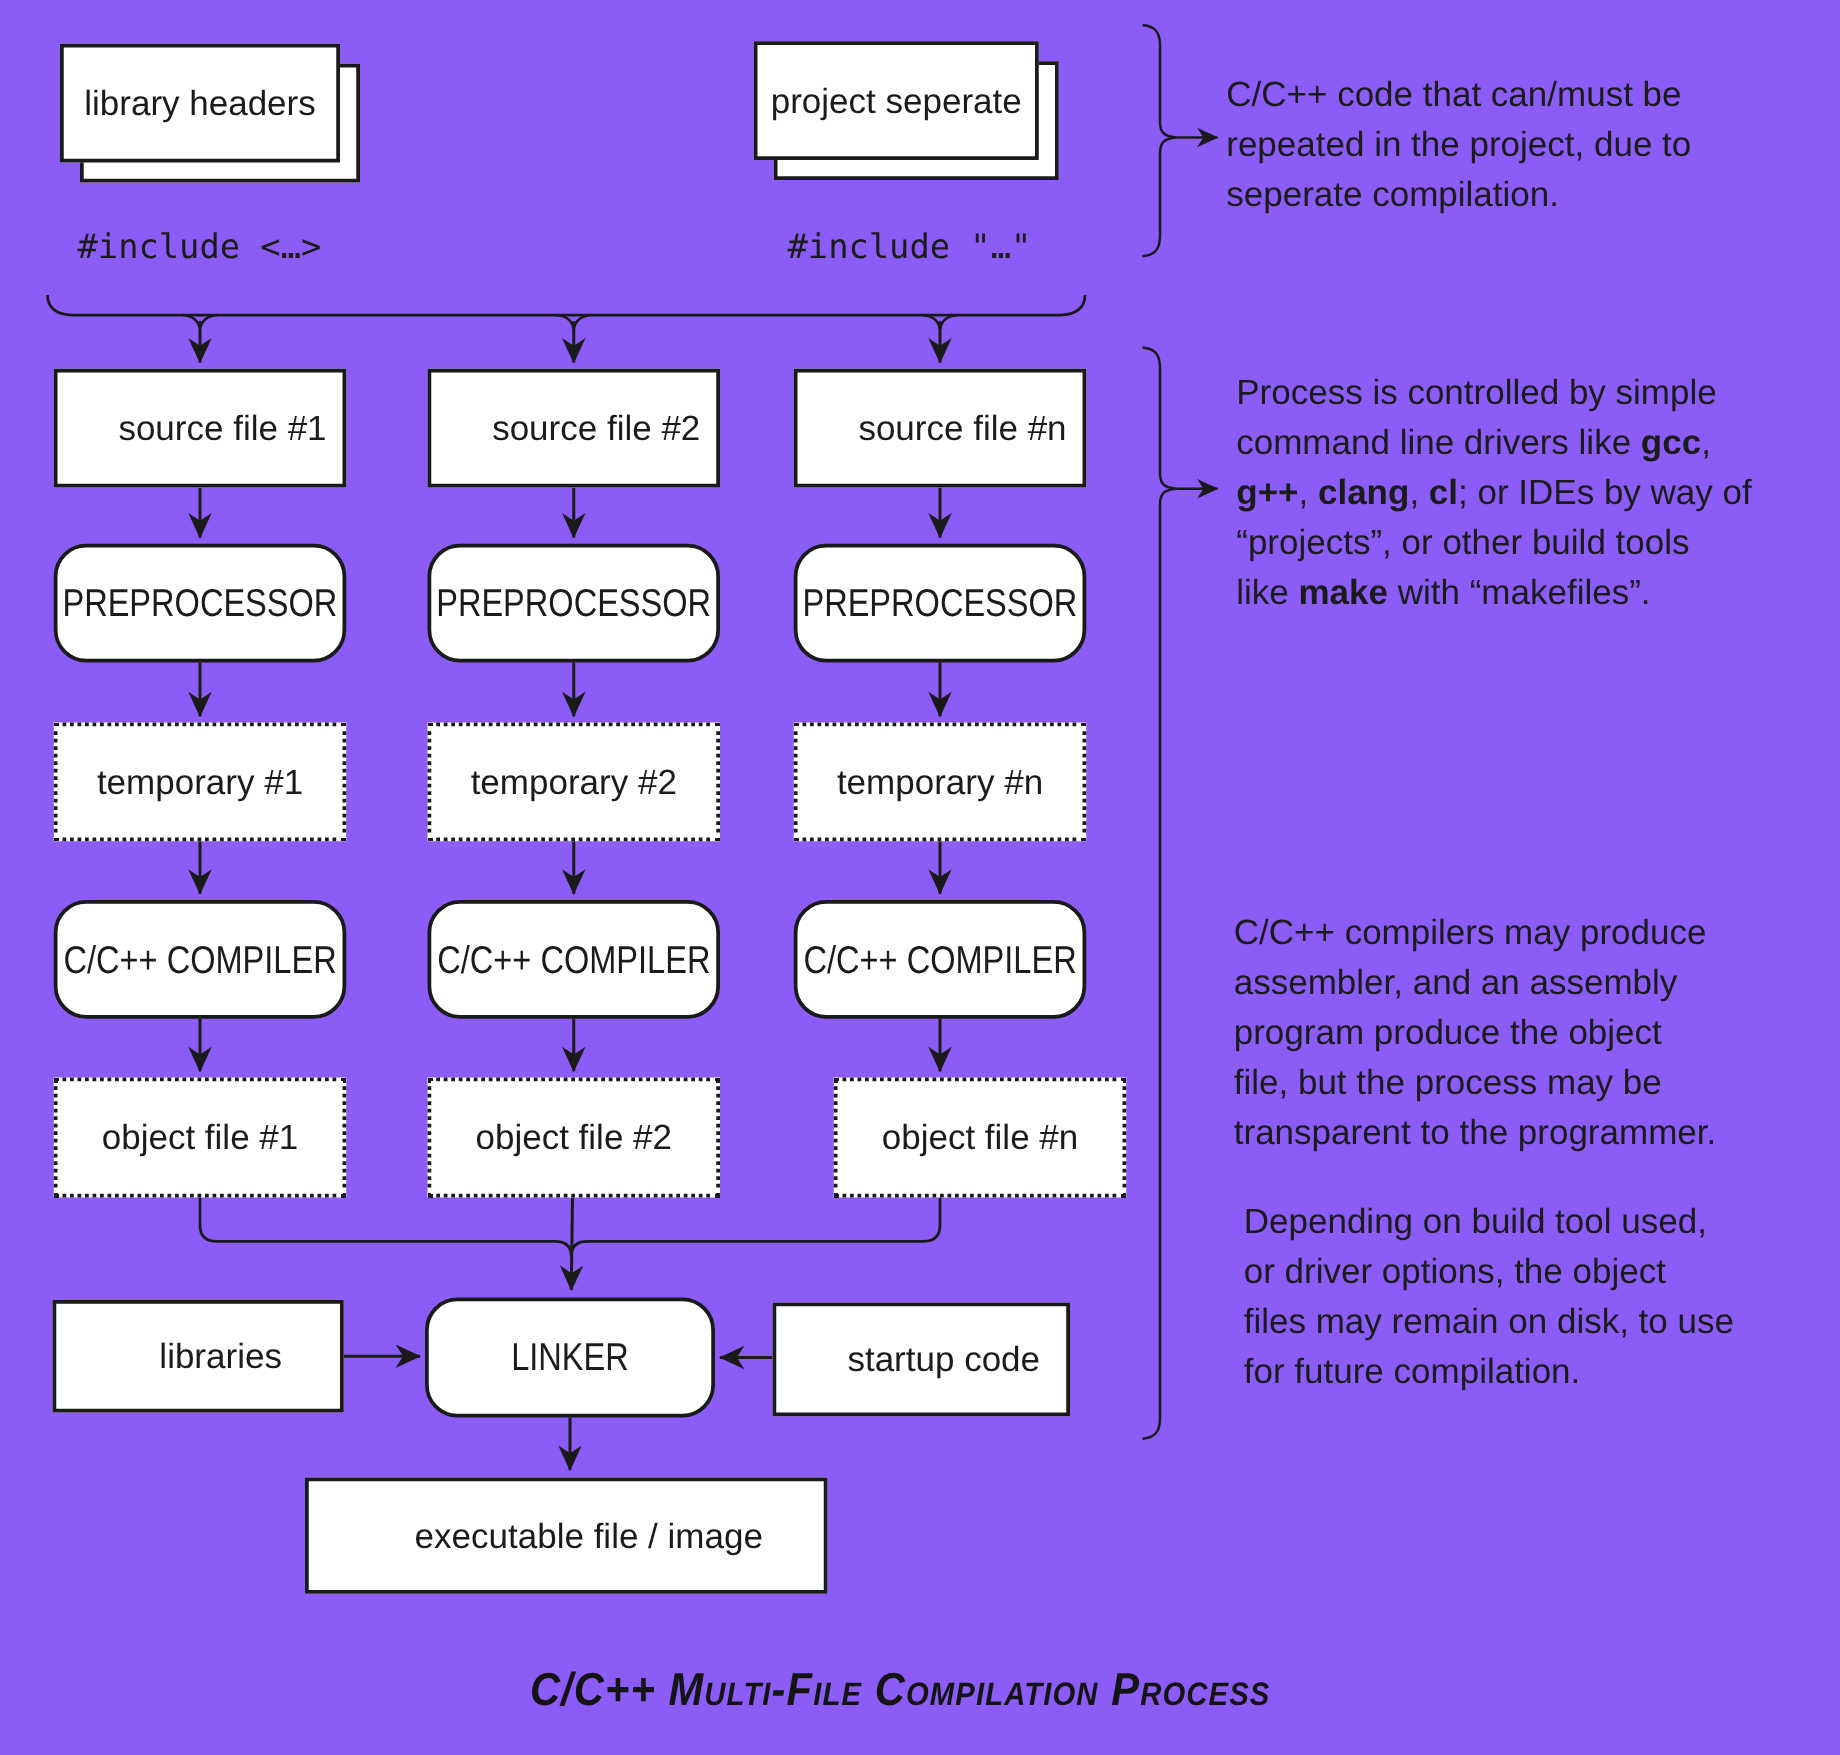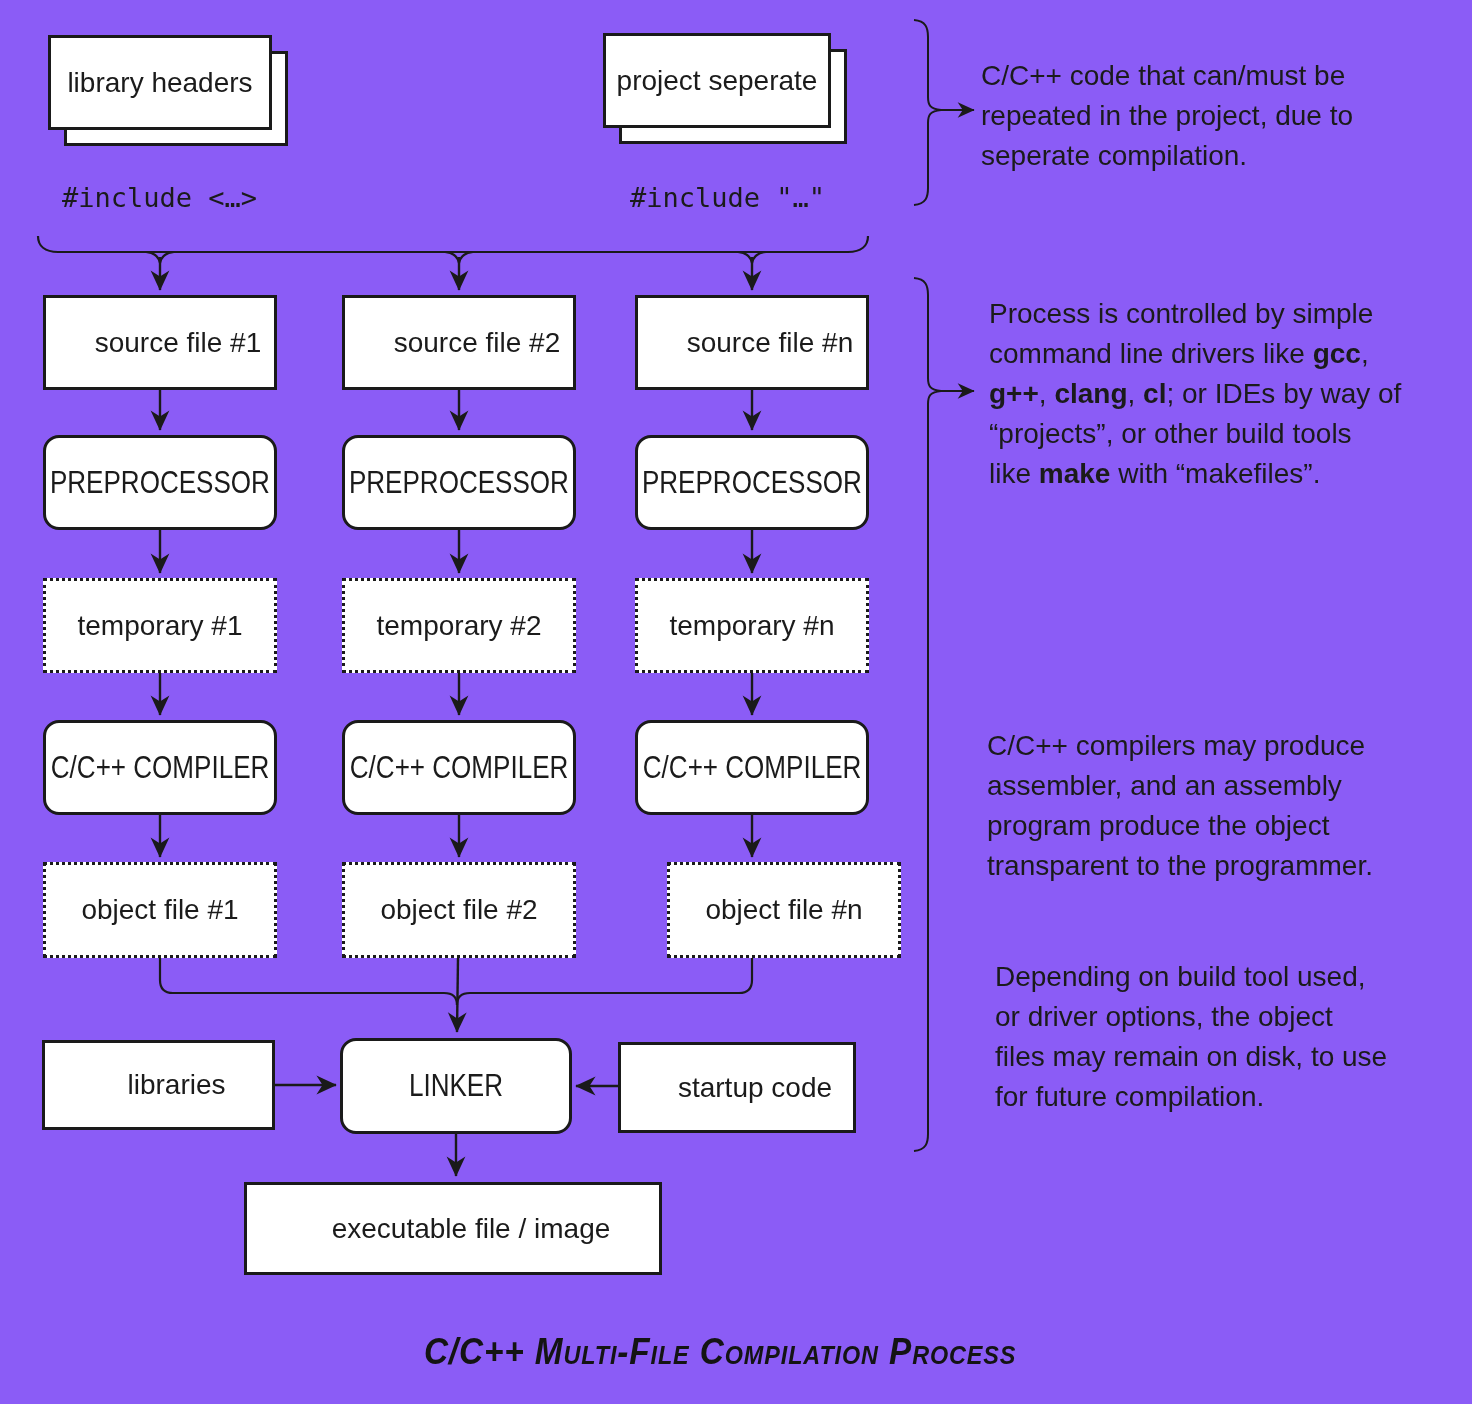--- a/index.html
+++ b/index.html
@@ -5,21 +5,21 @@
   html,body{margin:0;padding:0;background:#ffffff;}
   .stage{
     position:relative;width:1472px;height:1404px;background:#8b5cf6;overflow:hidden;
     font-family:"Liberation Sans", sans-serif;color:#1b1b1b;
   }
   .overlay{position:absolute;left:0;top:0;width:1472px;height:1404px;pointer-events:none;}
 
   .box{position:absolute;display:flex;align-items:center;justify-content:center;
        background:#ffffff;box-sizing:border-box;text-align:center;}
   .plain{border:3.5px solid #1a1a1a;padding-left:36px;}
-  .round{border:3px solid #1a1a1a;border-radius:16px;}
+  .round{border:3px solid #1a1a1a;border-radius:26px;}
   .dotted{border:3px dotted #1a1a1a;}
   .label{font-size:28px;color:#1b1b1b;white-space:nowrap;}
   .cond{display:inline-block;transform:scaleX(0.84);transform-origin:50% 50%;
         font-size:31px;letter-spacing:0px;white-space:nowrap;}
 
   .stackwrap{position:absolute;}
   .stack-back{position:absolute;left:16px;top:16px;box-sizing:border-box;
               border:3px solid #1a1a1a;background:#ffffff;}
   .stack-front{position:absolute;left:0;top:0;box-sizing:border-box;
                border:3.5px solid #1a1a1a;background:#ffffff;
@@ -183,20 +183,21 @@
     <div class="nl"><span>command line drivers like </span><span class="b">gcc</span><span>,</span></div>
     <div class="nl"><span class="b">g++</span><span>, </span><span class="b">clang</span><span>, </span><span class="b">cl</span><span>; or IDEs by way of</span></div>
     <div class="nl"><span>“projects”, or other build tools</span></div>
     <div class="nl"><span>like </span><span class="b">make</span><span> with “makefiles”.</span></div>
   </div>
 
   <div class="note" style="left:987px;top:726px">
     <div class="nl"><span>C/C++ compilers may produce</span></div>
     <div class="nl"><span>assembler, and an assembly</span></div>
     <div class="nl"><span>program produce the object</span></div>
+    <div class="nl"><span>file, but the process may be</span></div>
     <div class="nl"><span>transparent to the programmer.</span></div>
   </div>
 
   <div class="note" style="left:995px;top:957px">
     <div class="nl"><span>Depending on build tool used,</span></div>
     <div class="nl"><span>or driver options, the object</span></div>
     <div class="nl"><span>files may remain on disk, to use</span></div>
     <div class="nl"><span>for future compilation.</span></div>
   </div>
 

